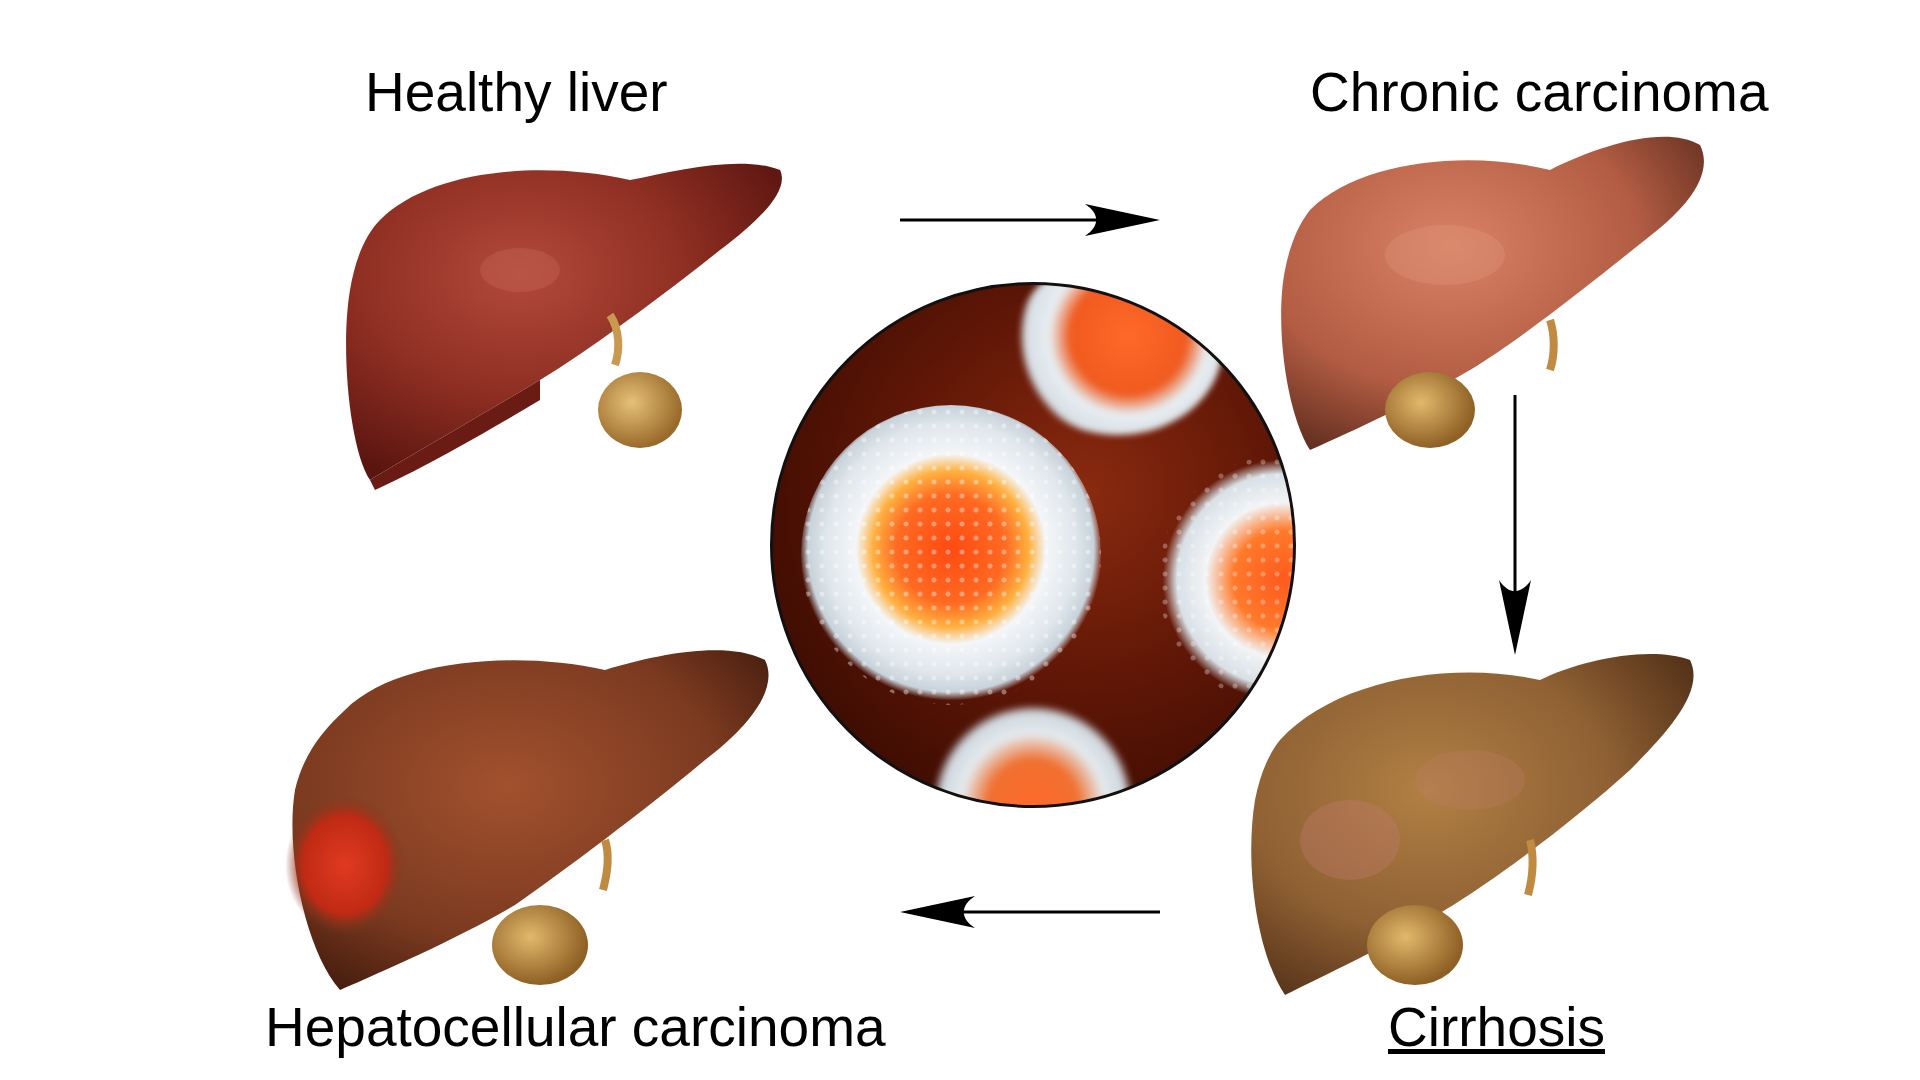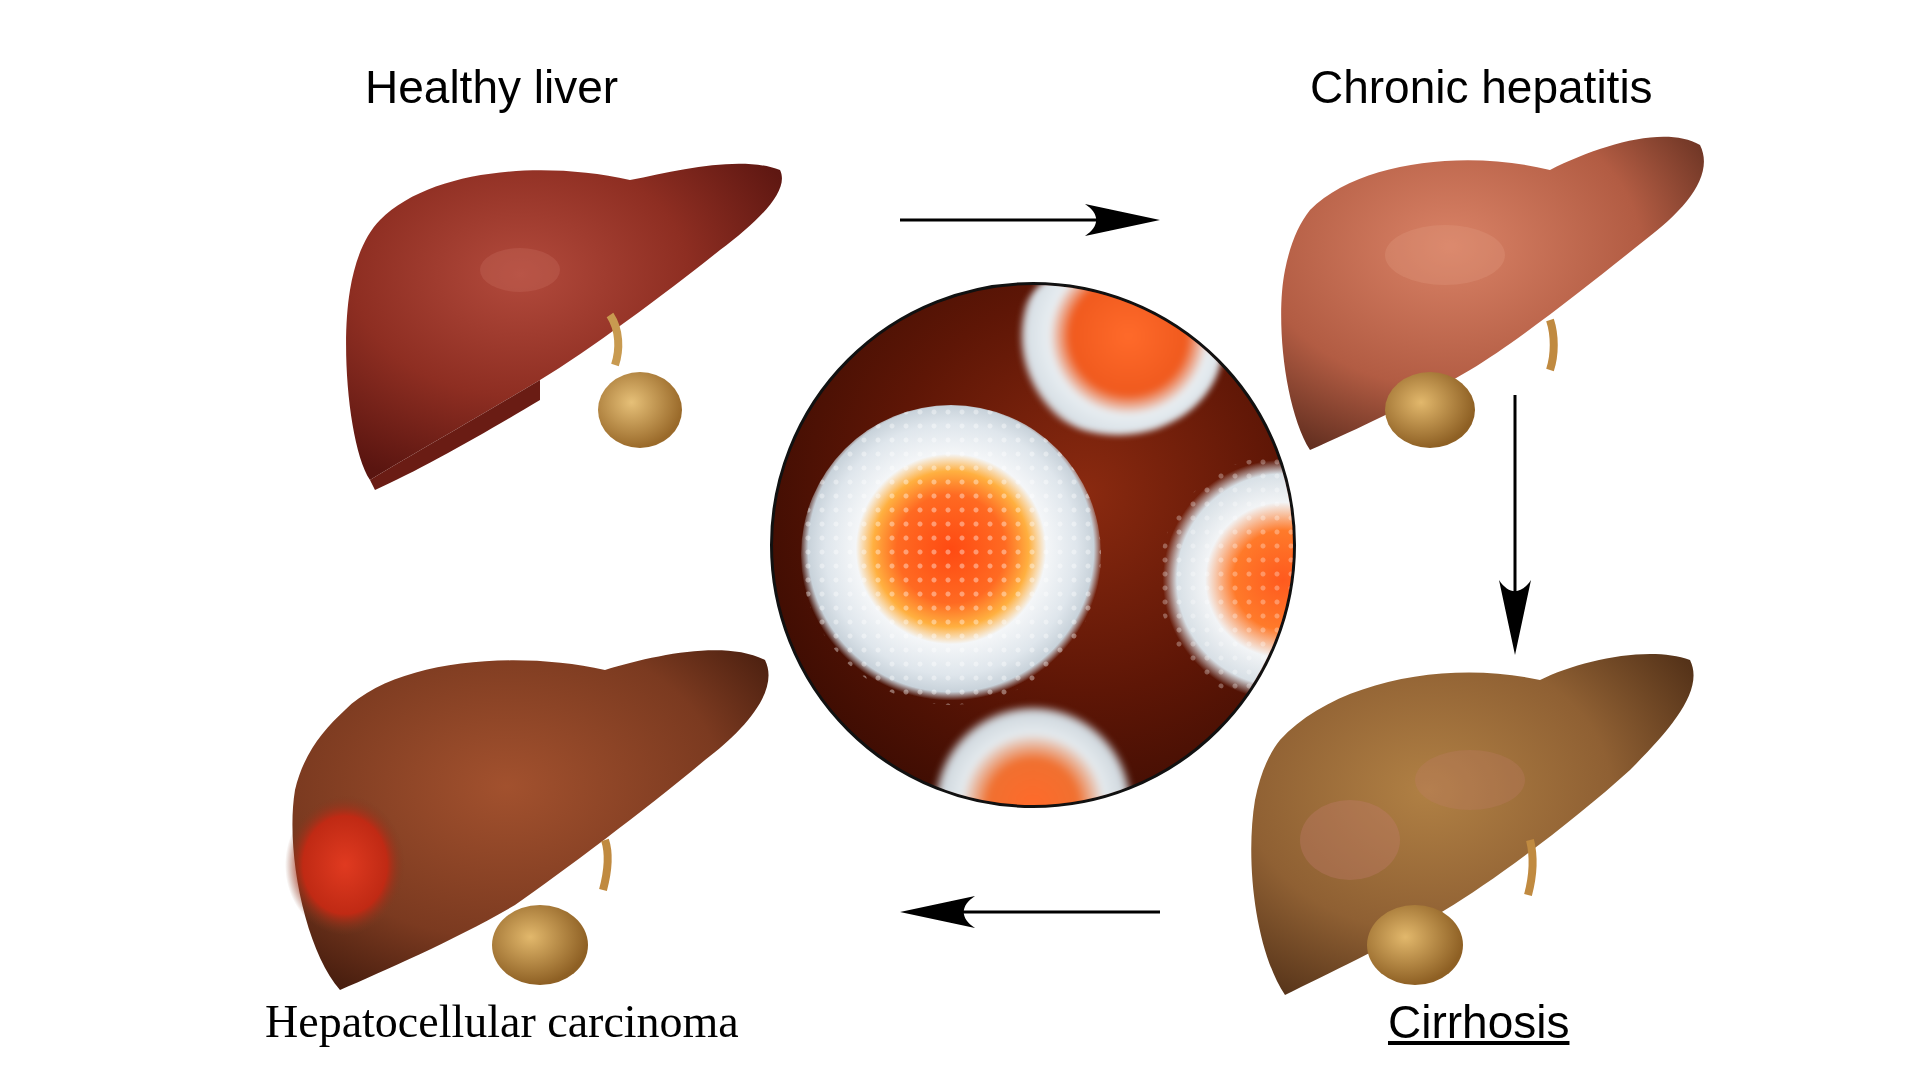--- a/index.html
+++ b/index.html
@@ -1,32 +1,32 @@
 <!DOCTYPE html>
 <html><head>
 <meta charset="utf-8">
 <style>
   html, body { margin: 0; padding: 0; background: #ffffff; }
   body { width: 1920px; height: 1080px; position: relative; overflow: hidden;
          font-family: "Liberation Sans", sans-serif; }
-  .label { position: absolute; font-size: 46px; color: #000; white-space: nowrap; letter-spacing: 0px; }
+  .label { position: absolute; font-size: 55px; color: #000; white-space: nowrap; letter-spacing: 0px; }
   .organ { position: absolute; }
   .arrow { position: absolute; }
   .circle { position: absolute; left: 770px; top: 282px; width: 520px; height: 520px;
             border-radius: 50%; border: 3px solid #111; overflow: hidden;
             background: radial-gradient(ellipse at 60% 40%, #8a2a10 0%, #5e1606 45%, #3c0c02 80%); }
   .virus { position: absolute; border-radius: 50%; }
 </style>
 </head>
 <body>
 
 <div class="label" style="left:365px; top:60px;">Healthy liver</div>
-<div class="label" style="left:1310px; top:60px;">Chronic hepatitis</div>
+<div class="label" style="left:1310px; top:60px;">Chronic carcinoma</div>
 <div class="label" style="left:1388px; top:995px;text-decoration:underline;">Cirrhosis</div>
-<div class="label" style="left:265px; top:995px;font-family:Liberation Serif, serif;">Hepatocellular carcinoma</div>
+<div class="label" style="left:265px; top:995px;">Hepatocellular carcinoma</div>
 
 <svg class="organ" style="left:340px; top:150px;" width="450" height="340" viewBox="0 0 450 340">
   <defs>
     <radialGradient id="gHealthy" cx="0.4" cy="0.35" r="0.7">
       <stop offset="0" stop-color="#b24a3c"></stop>
       <stop offset="0.55" stop-color="#8e2e22"></stop>
       <stop offset="1" stop-color="#5a1510"></stop>
     </radialGradient>
     <radialGradient id="gGall" cx="0.4" cy="0.4" r="0.6">
       <stop offset="0" stop-color="#e6c078"></stop>

